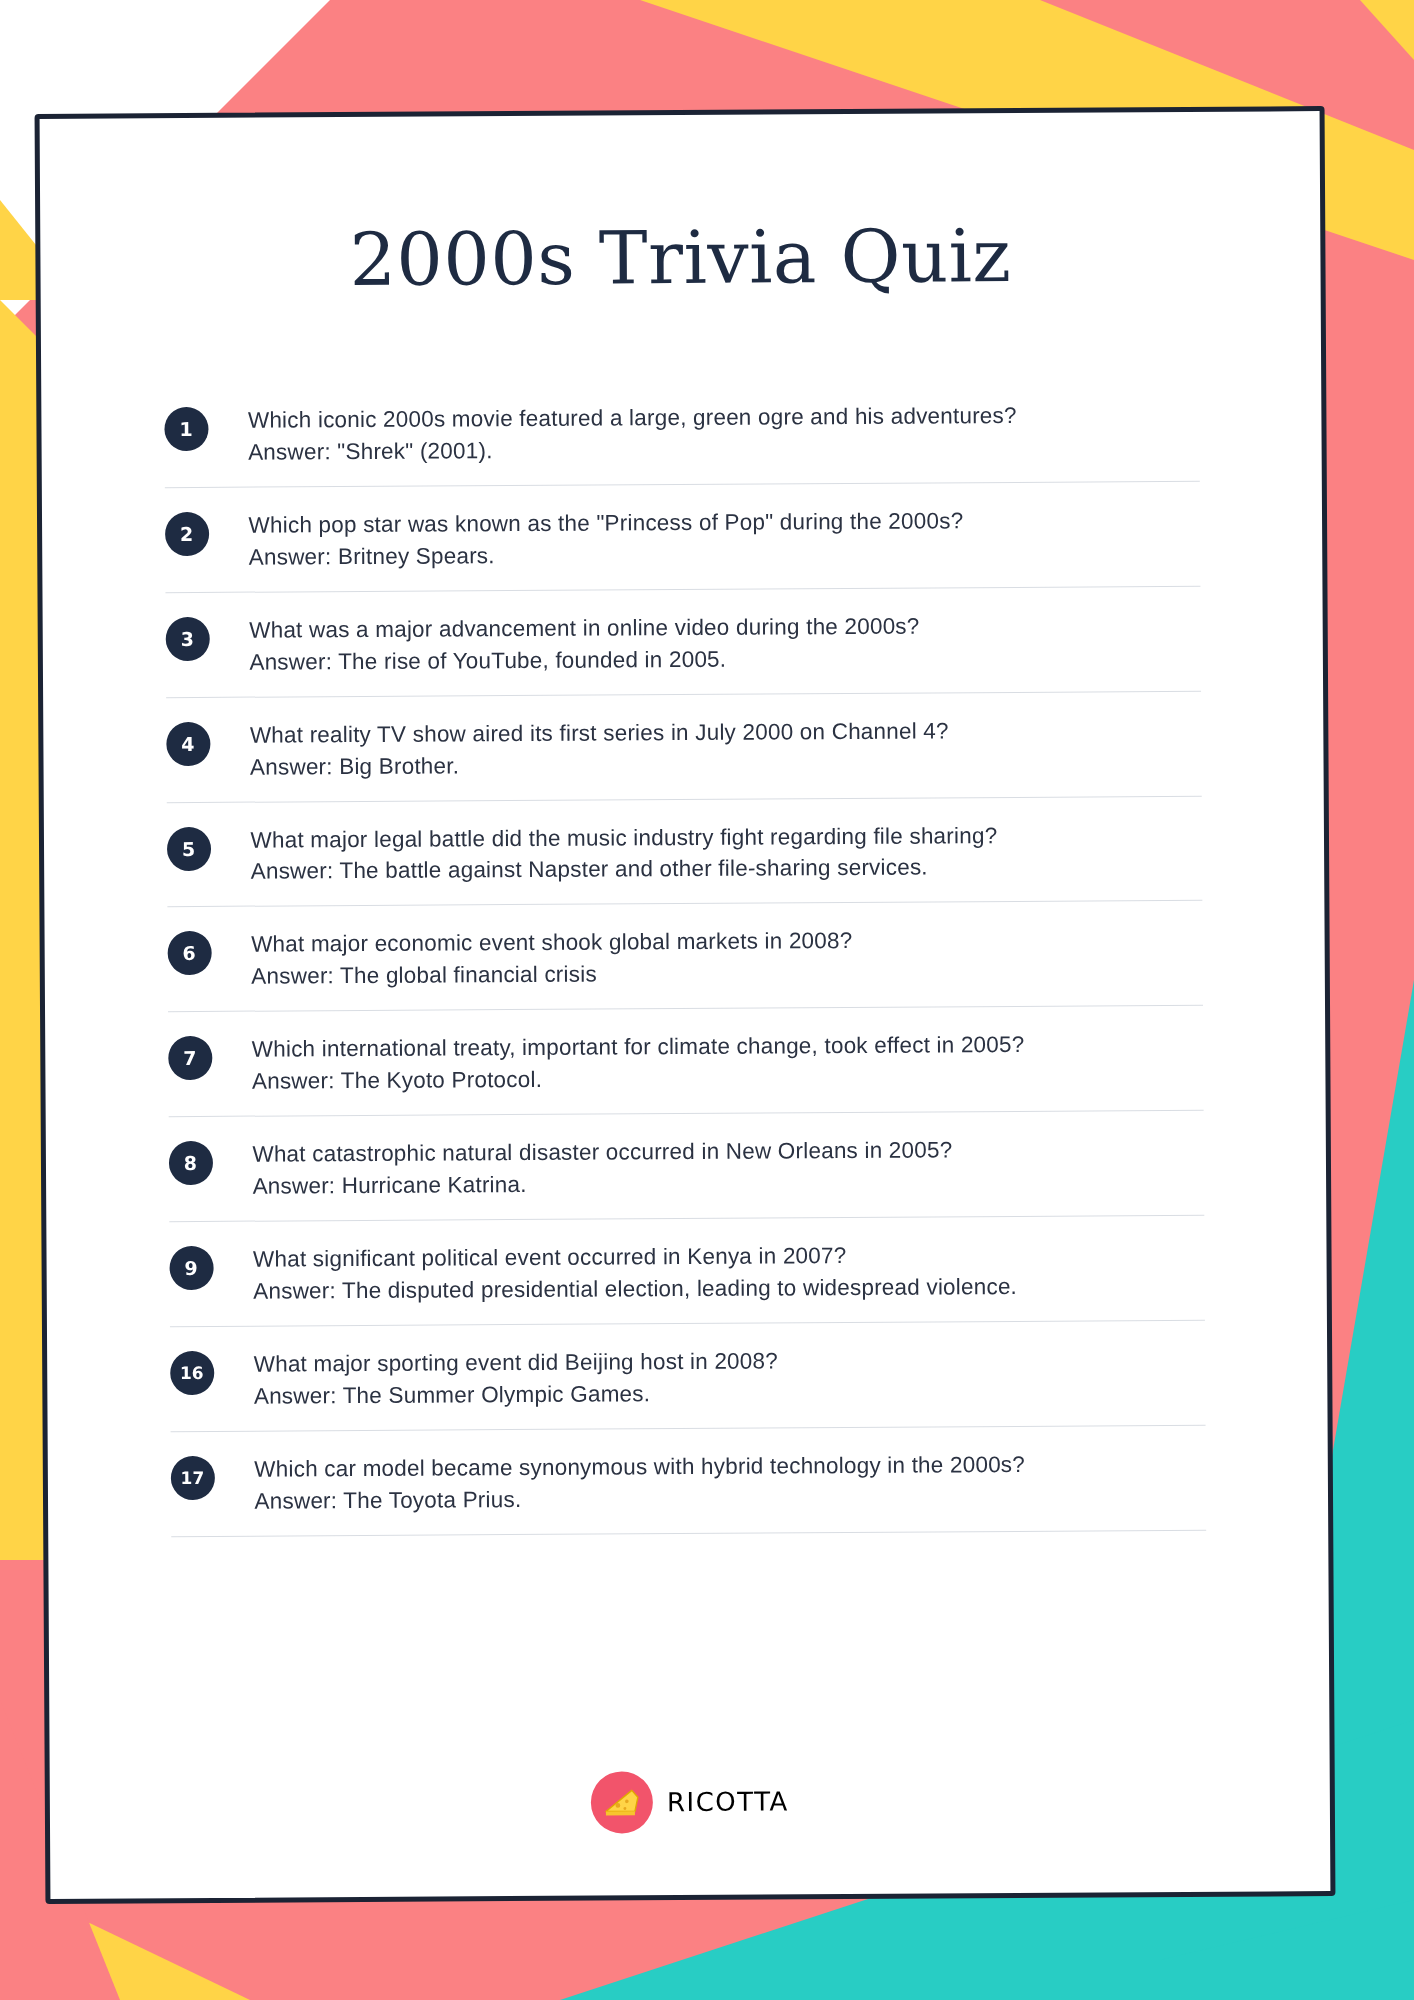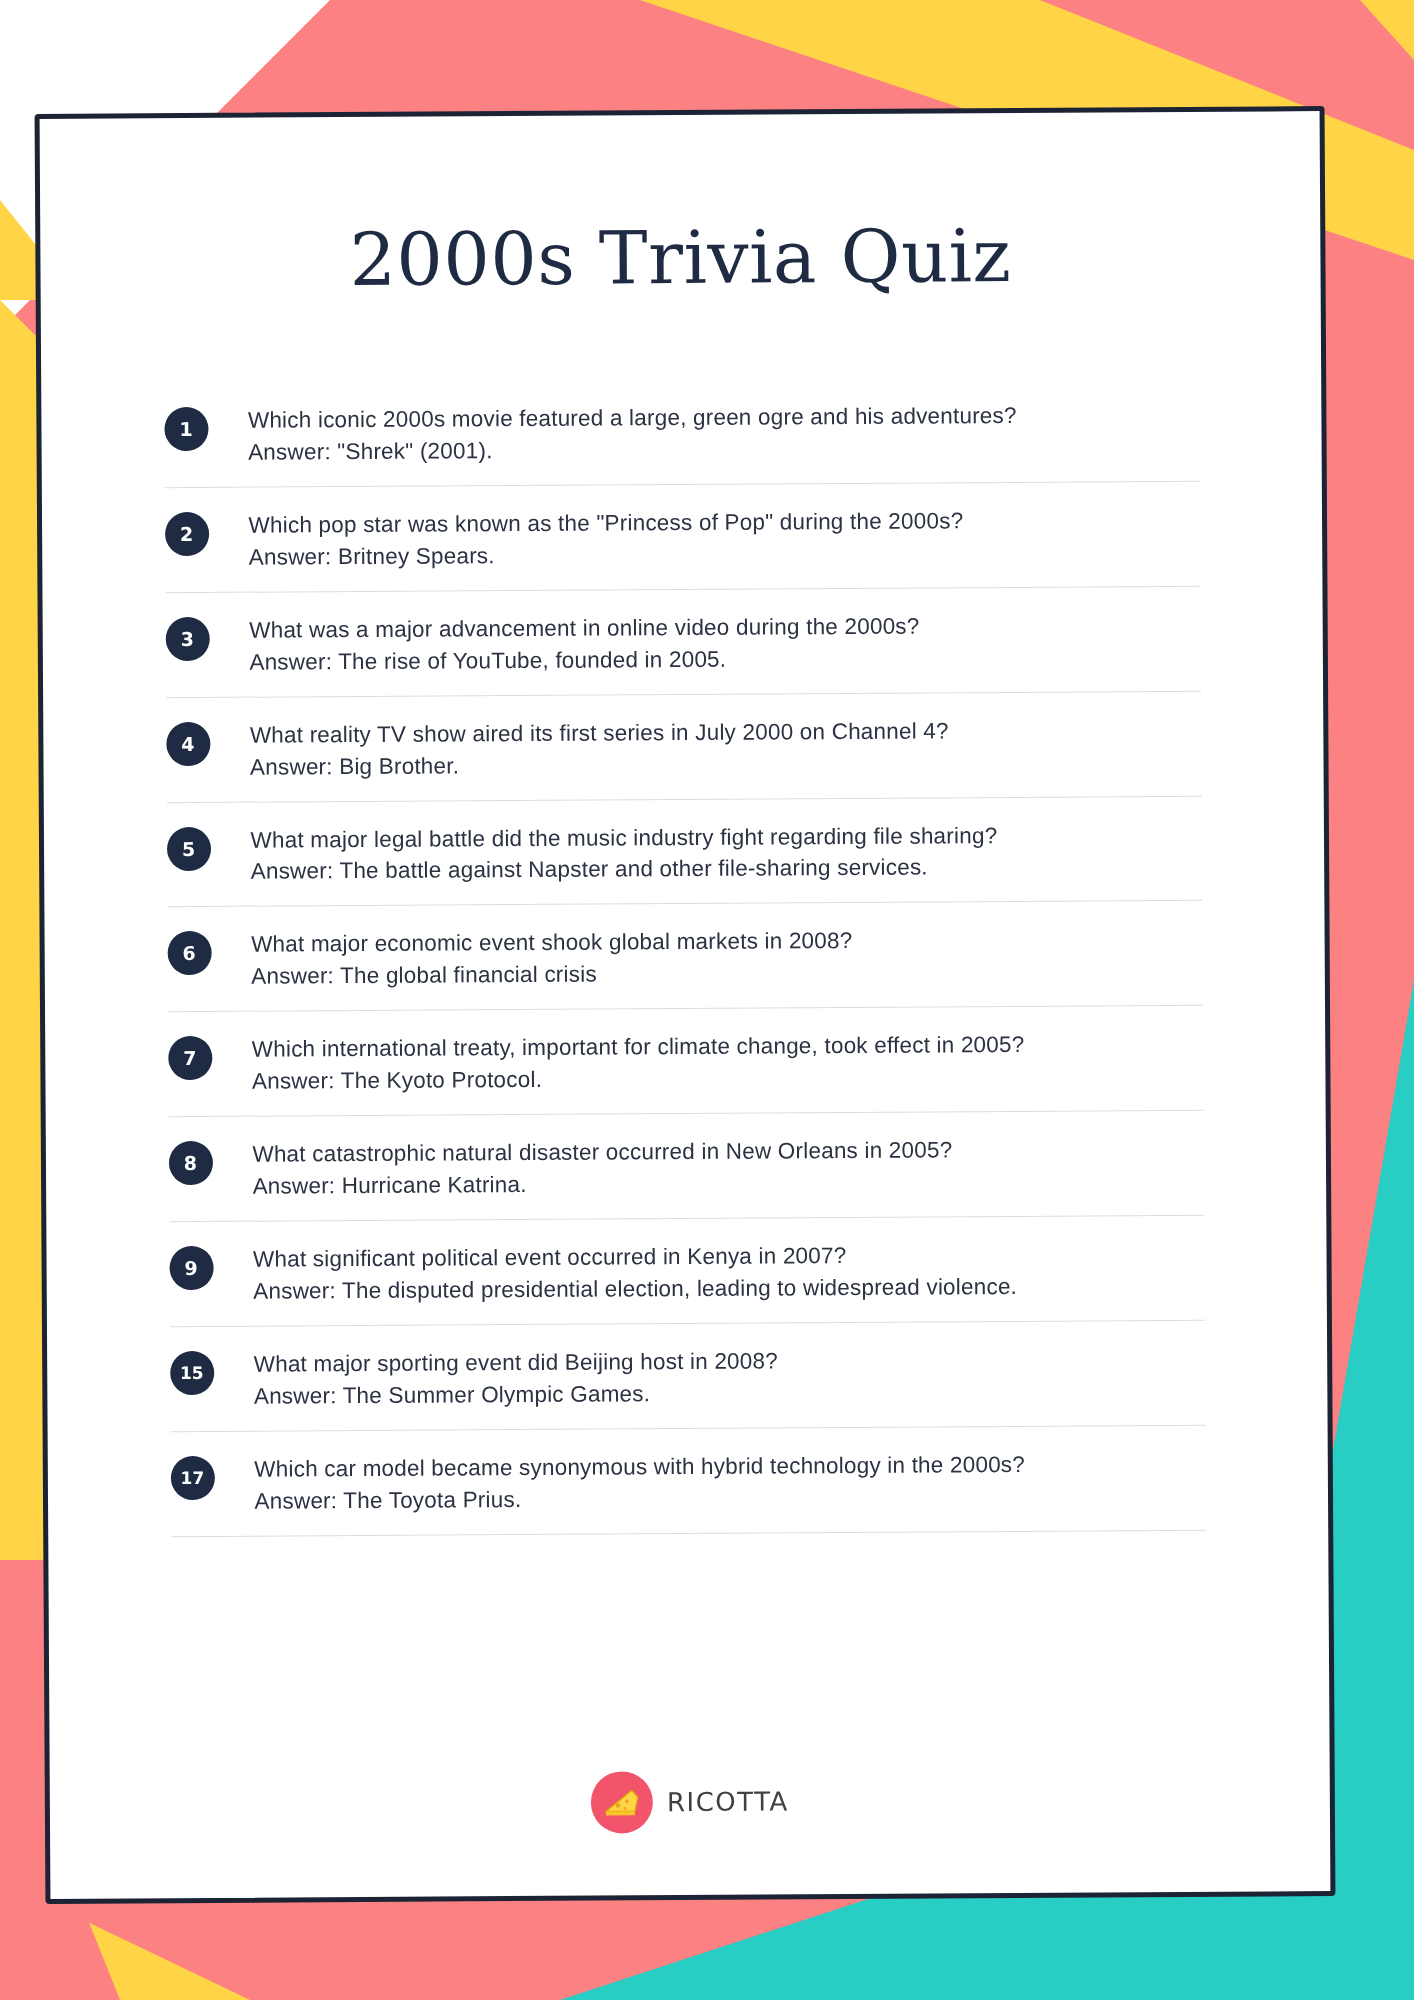--- a/index.html
+++ b/index.html
@@ -119,21 +119,21 @@
   #brand-mark {
     width: 62px;
     height: 62px;
     border-radius: 50%;
     background: #f2546b;
     display: flex;
     align-items: center;
     justify-content: center;
   }
   #brand-name {
-    color: #404040;
+    color: #000000;
     font-size: 26px;
     letter-spacing: 1.5px;
     font-weight: 400;
     font-family: "DejaVu Sans", sans-serif;
   }
 </style>
 </head>
 <body>
 
 <svg id="bg" viewBox="0 0 1414 2000" preserveAspectRatio="none">
@@ -224,21 +224,21 @@
 
       <div class="quiz-item">
         <div class="q-badge">9</div>
         <div class="q-text">
           <span class="q-question">What significant political event occurred in Kenya in 2007?</span>
           <span class="q-answer">Answer: The disputed presidential election, leading to widespread violence.</span>
         </div>
       </div>
 
       <div class="quiz-item">
-        <div class="q-badge wide">15</div>
+        <div class="q-badge wide">16</div>
         <div class="q-text">
           <span class="q-question">What major sporting event did Beijing host in 2008?</span>
           <span class="q-answer">Answer: The Summer Olympic Games.</span>
         </div>
       </div>
 
       <div class="quiz-item">
         <div class="q-badge wide">17</div>
         <div class="q-text">
           <span class="q-question">Which car model became synonymous with hybrid technology in the 2000s?</span>

